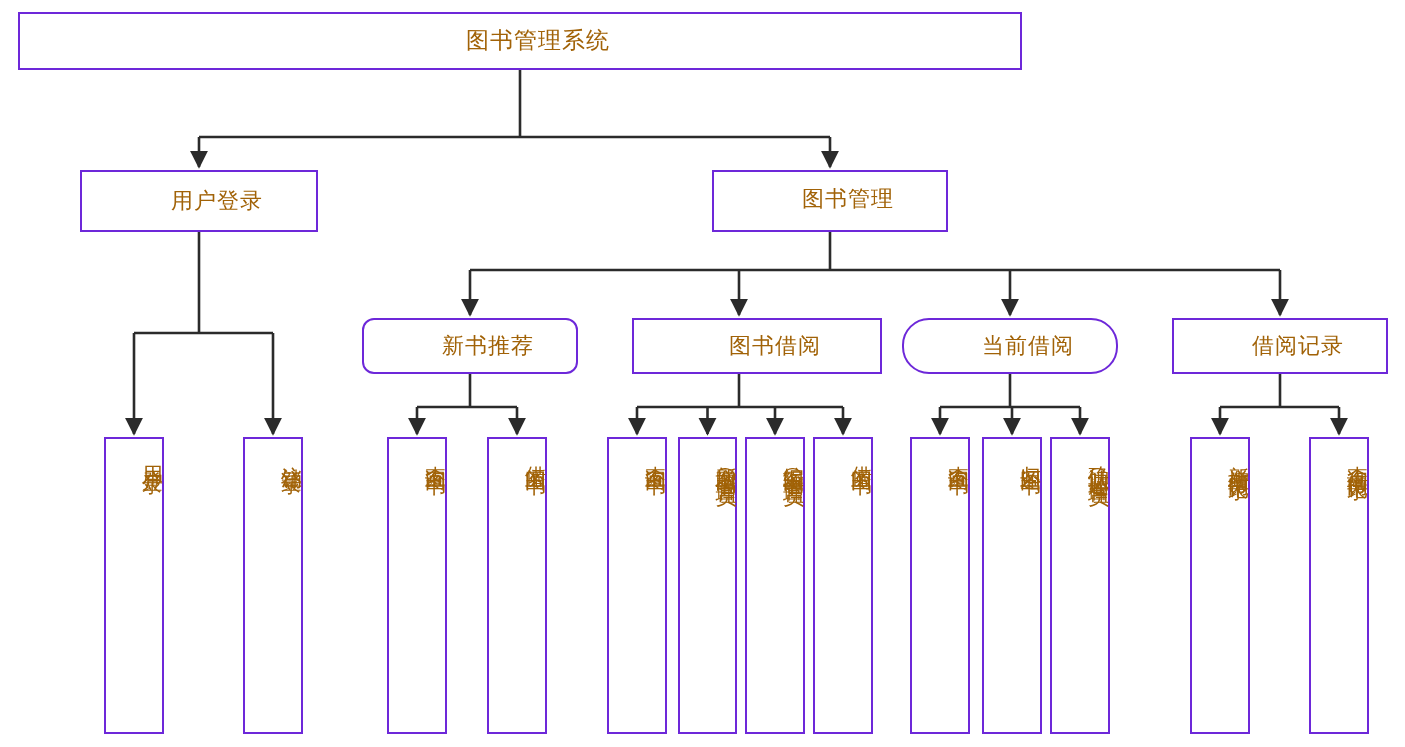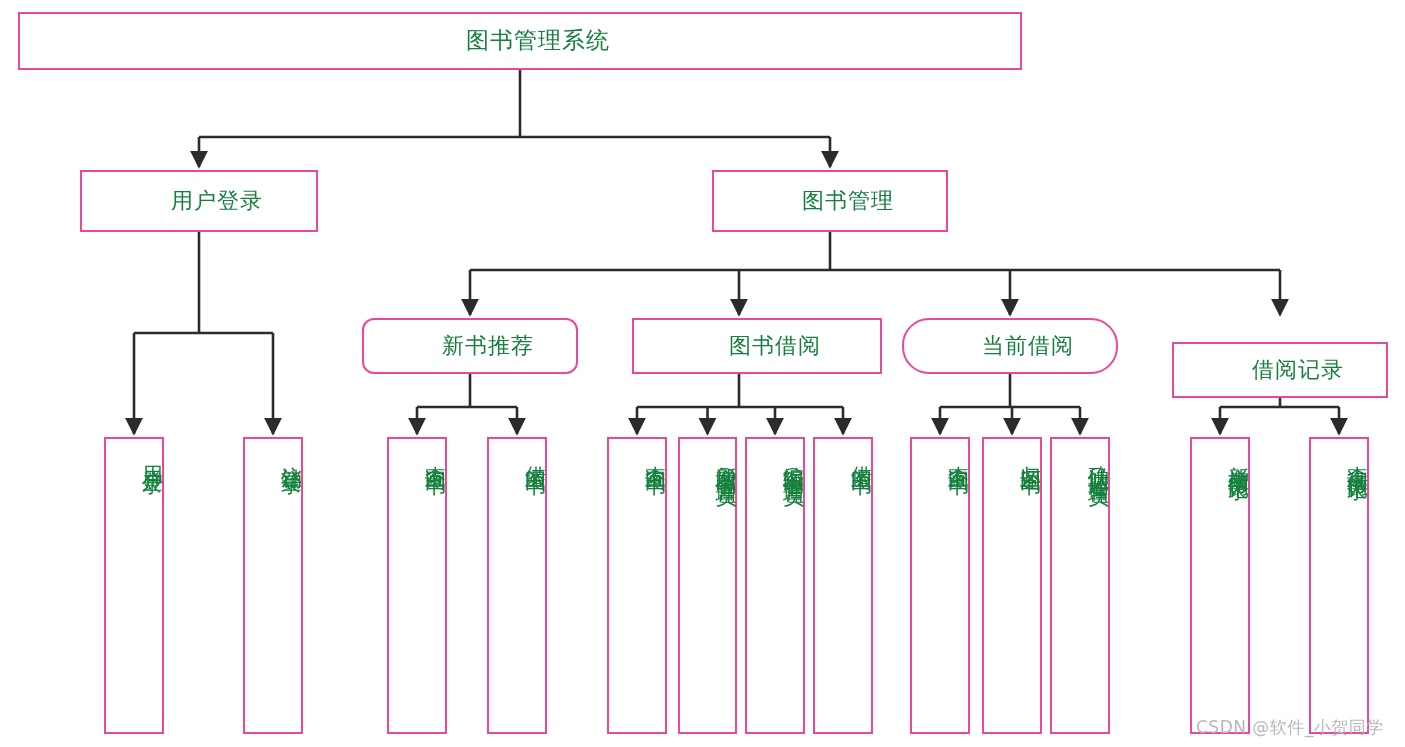--- a/index.html
+++ b/index.html
@@ -22,26 +22,26 @@
     position: absolute;
     left: 0;
     top: 0;
     width: 1405px;
     height: 747px;
     pointer-events: none;
   }
   .node {
     position: absolute;
     box-sizing: border-box;
-    border: 2px solid #ec4899;
+    border: 2px solid #6d28d9;
     background: #ffffff;
     display: flex;
     align-items: center;
     justify-content: center;
-    color: #15803d;
+    color: #a16207;
     padding-left: 36px;
   }
   .node .label {
     text-align: center;
     line-height: 1.12;
     white-space: nowrap;
   }
   .node.horiz .label {
     font-size: 22px;
     letter-spacing: 1px;
@@ -120,33 +120,33 @@
       </g>
   </svg>
 
   <div id="node-layer">
       <div class="node root horiz" style="left: 18px; top: 12px; width: 1004px; height: 58px;">
         <span class="label">图书管理系统</span>
       </div>
       <div class="node horiz" style="left: 80px; top: 170px; width: 238px; height: 62px;">
         <span class="label">用户登录</span>
       </div>
-      <div class="node horiz" style="left: 712px; top: 170px; width: 236px; height: 62px;">
+      <div class="node horiz" style="left: 712px; top: 170px; width: 236px; height: 62px; font-family: Liberation Mono, monospace;">
         <span class="label">图书管理</span>
       </div>
       <div class="node horiz" style="left: 362px; top: 318px; width: 216px; height: 56px; border-radius: 12px;">
         <span class="label">新书推荐</span>
       </div>
       <div class="node horiz" style="left: 632px; top: 318px; width: 250px; height: 56px;">
         <span class="label">图书借阅</span>
       </div>
       <div class="node horiz" style="left: 902px; top: 318px; width: 216px; height: 56px; border-radius: 27px;">
         <span class="label">当前借阅</span>
       </div>
-      <div class="node horiz" style="left: 1172px; top: 318px; width: 216px; height: 56px; margin-top: 24px;">
+      <div class="node horiz" style="left: 1172px; top: 318px; width: 216px; height: 56px;">
         <span class="label">借阅记录</span>
       </div>
       <div class="node vert" style="left: 104px; top: 437px; width: 60px; height: 297px;">
         <span class="label">用户登录</span>
       </div>
       <div class="node vert" style="left: 243px; top: 437px; width: 60px; height: 297px;">
         <span class="label">注销登录</span>
       </div>
       <div class="node vert" style="left: 387px; top: 437px; width: 60px; height: 297px;">
         <span class="label">查询图书</span>
@@ -176,15 +176,14 @@
         <span class="label">确认归还（管理员）</span>
       </div>
       <div class="node vert" style="left: 1190px; top: 437px; width: 60px; height: 297px;">
         <span class="label">新增借阅记录</span>
       </div>
       <div class="node vert" style="left: 1309px; top: 437px; width: 60px; height: 297px;">
         <span class="label">查询借阅记录</span>
       </div>
     </div>
 
-  <div class="watermark" style="left:1196px; top:716px;">CSDN @软件_小贺同学</div>
 
 </div>
 
 </body></html>

